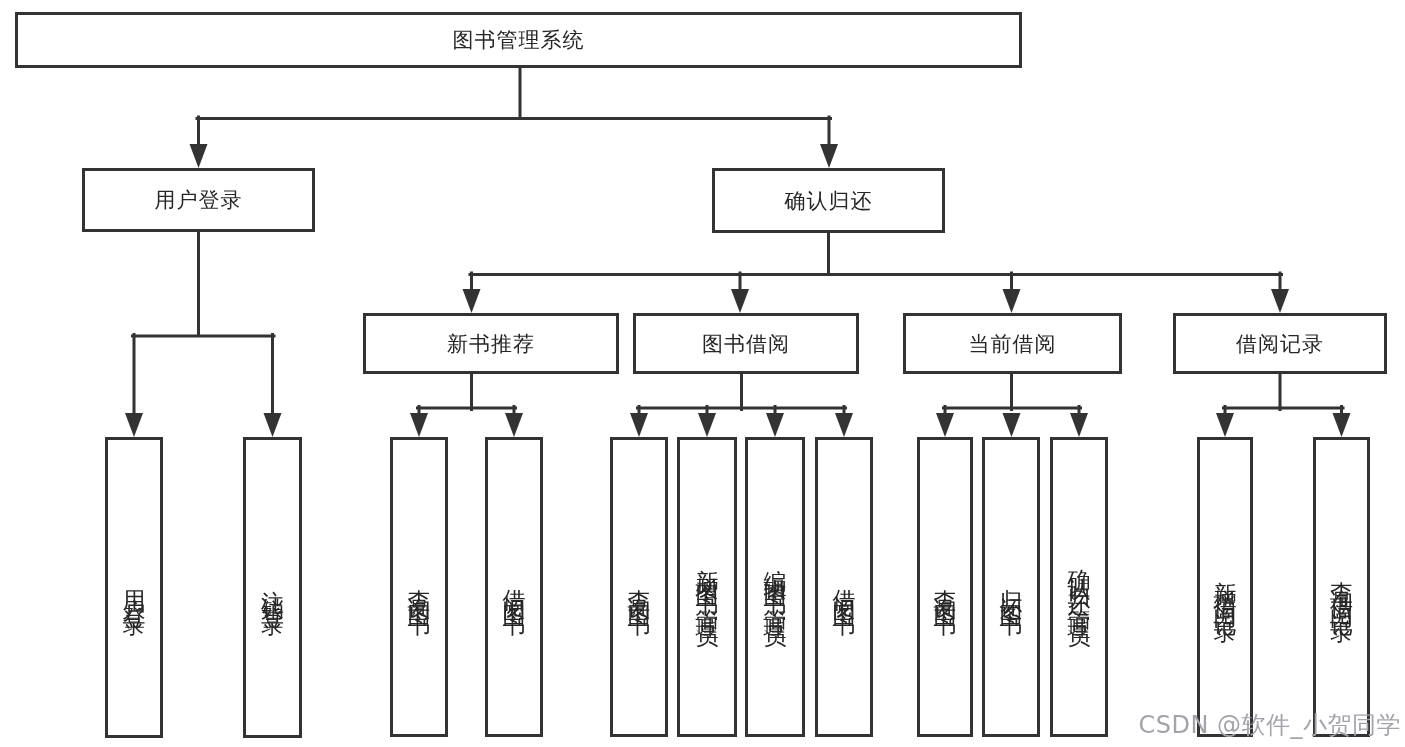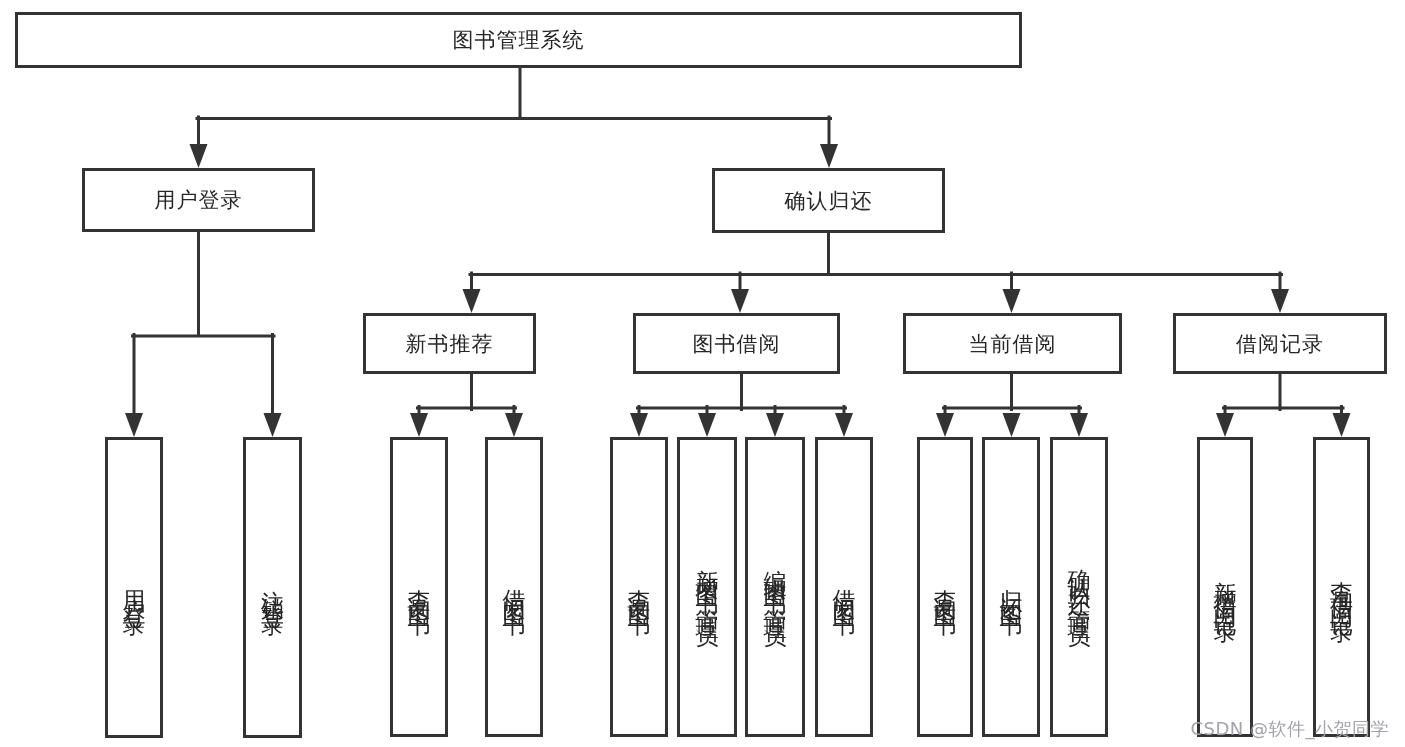--- a/index.html
+++ b/index.html
@@ -35,23 +35,23 @@
     writing-mode: vertical-rl;
     text-orientation: mixed;
     font-size: 23px;
     letter-spacing: 8px;
     line-height: 1;
     color: var(--text);
     white-space: nowrap;
   }
   .watermark {
     position: absolute;
-    right: 16px;
+    right: 4px;
     bottom: 6px;
-    font-size: 18px;
+    font-size: 24px;
     letter-spacing: 0.5px;
     color: var(--watermark-color);
   }
 </style>
 </head>
 <body>
 
 <div id="canvas">
 
   <svg class="connector" width="1405" height="747" viewBox="0 0 1405 747">
@@ -116,24 +116,24 @@
     <span>图书管理系统</span>
   </div>
 
   <div class="node h" style="left:82px; top:168px; width:233px; height:64px;">
     <span>用户登录</span>
   </div>
   <div class="node h" style="left:712px; top:168px; width:233px; height:65px;">
     <span>确认归还</span>
   </div>
 
-  <div class="node h" style="left:363px; top:313px; width:173px; height:61px;">
+  <div class="node h" style="left:363px; top:313px; width:256px; height:61px;">
     <span>新书推荐</span>
   </div>
-  <div class="node h" style="left:633px; top:313px; width:207px; height:61px;">
+  <div class="node h" style="left:633px; top:313px; width:226px; height:61px;">
     <span>图书借阅</span>
   </div>
   <div class="node h" style="left:903px; top:313px; width:219px; height:61px;">
     <span>当前借阅</span>
   </div>
   <div class="node h" style="left:1173px; top:313px; width:214px; height:61px;">
     <span>借阅记录</span>
   </div>
 
   <div class="node v" style="left:105px; top:437px; width:58px; height:301px;">

